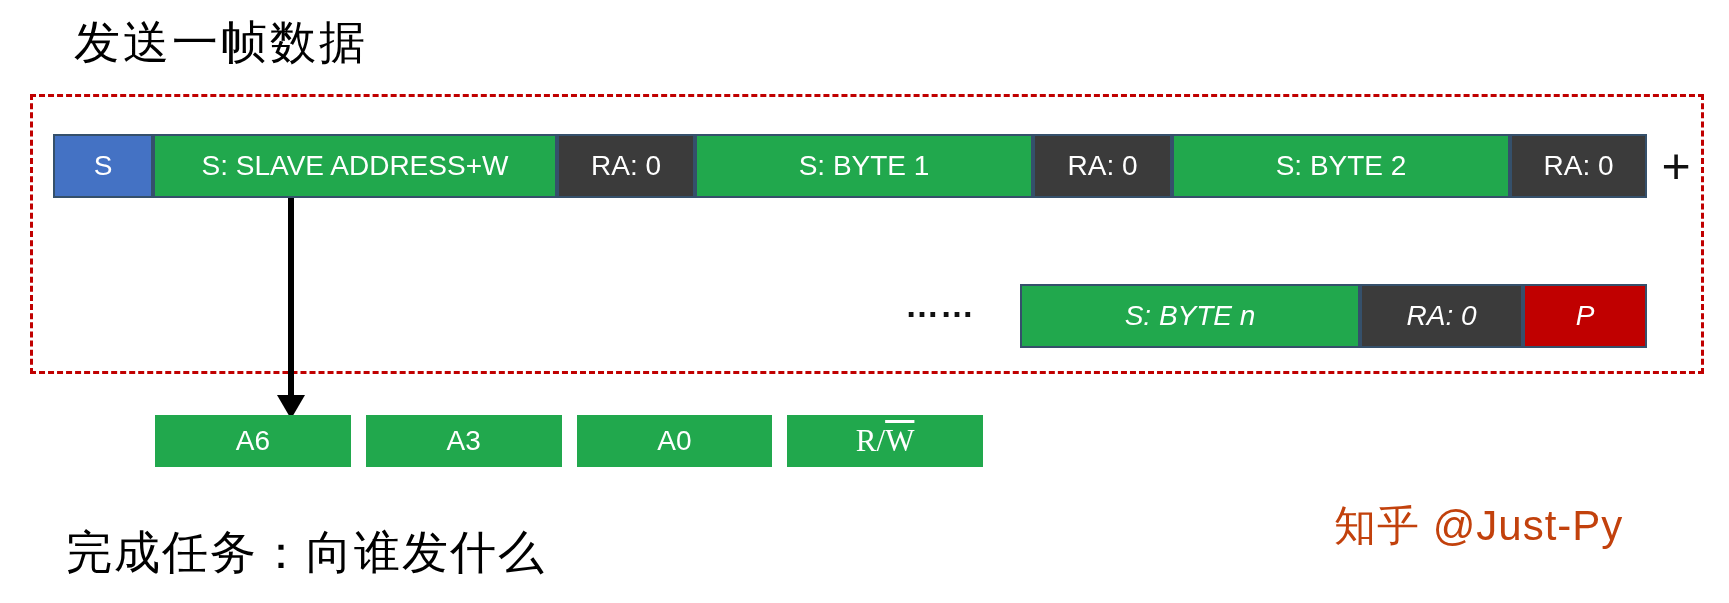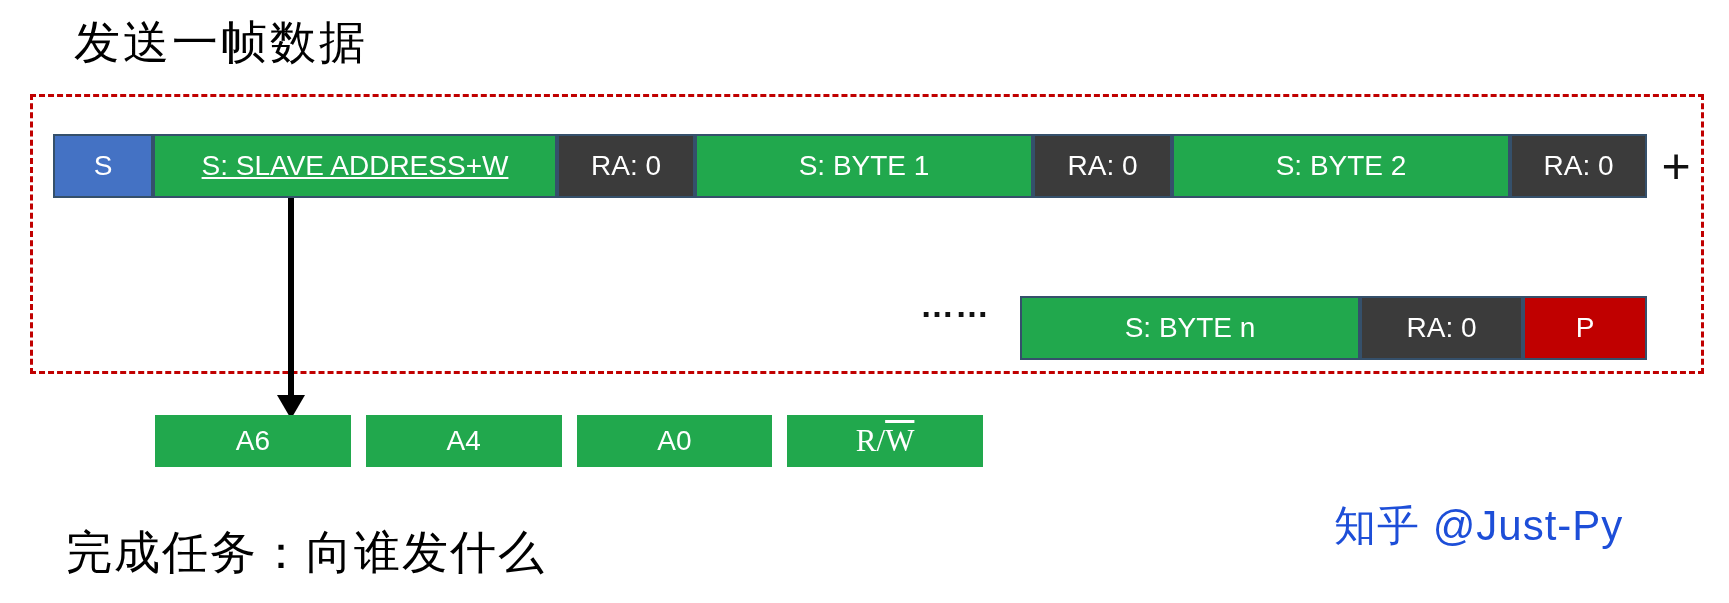--- a/index.html
+++ b/index.html
@@ -2,40 +2,39 @@
 <html style="--blue: #4472c4; --green: #21a84d; --dark: #3b3b3b; --red: #c00000; --border: #35506b; --dashed: #c00000;"><head>
 <meta charset="utf-8">
 <style>
   html,body{margin:0;padding:0;background:#ffffff;}
   #canvas{
     position:relative;
     width:1729px;height:603px;
     background:#ffffff;
     font-family:"Liberation Sans","DejaVu Sans",sans-serif;
     overflow:hidden;
-    text-align:center;
   }
   .title{
     position:absolute;left:74px;top:12px;
     font-size:46px;color:#000000;letter-spacing:3px;
     white-space:nowrap;
   }
   .dashed-box{
     position:absolute;left:30px;top:94px;width:1674px;height:280px;
     border:3px dashed var(--dashed,#c00000);
     box-sizing:border-box;
   }
   .block{
     position:absolute;height:64px;box-sizing:border-box;
     border:2px solid var(--border,#35506b);
     display:flex;align-items:center;justify-content:center;
     color:#ffffff;font-size:28px;white-space:nowrap;
   }
   .row1{top:134px;}
-  .row2{top:296px;}
+  .row2{top:284px;font-style:italic;}
   .blue{background:var(--blue,#4472c4);}
   .green{background:var(--green,#21a84d);}
   .dark{background:var(--dark,#3b3b3b);}
   .red{background:var(--red,#c00000);}
   .plus{
     position:absolute;left:1650px;top:140px;width:52px;height:52px;
     display:flex;align-items:center;justify-content:center;
     font-size:50px;font-weight:300;color:#111111;
   }
   .ellipsis{
@@ -67,55 +66,55 @@
     font-size:31px;
   }
   .ov{text-decoration:overline;}
   .footer{
     position:absolute;left:66px;top:522px;
     font-size:46px;color:#000000;letter-spacing:2px;
     white-space:nowrap;
   }
   .watermark{
     position:absolute;left:1334px;top:498px;
-    font-size:42px;color:#1d4ed8;letter-spacing:1px;
+    font-size:42px;color:#c2410c;letter-spacing:1px;
     white-space:nowrap;
   }
 </style>
 </head>
 <body>
 
 <div id="canvas">
 
   <div class="title">发送一帧数据</div>
 
   <div class="dashed-box"></div>
 
   <div class="block blue row1" style="left:53px;width:100px;">S</div>
-  <div class="block green row1" style="left:153px;width:404px;text-decoration:underline;">S: SLAVE ADDRESS+W</div>
+  <div class="block green row1" style="left:153px;width:404px;">S: SLAVE ADDRESS+W</div>
   <div class="block dark row1" style="left:557px;width:138px;">RA: 0</div>
   <div class="block green row1" style="left:695px;width:338px;">S: BYTE 1</div>
   <div class="block dark row1" style="left:1033px;width:139px;">RA: 0</div>
   <div class="block green row1" style="left:1172px;width:338px;">S: BYTE 2</div>
   <div class="block dark row1" style="left:1510px;width:137px;">RA: 0</div>
   <div class="plus">+</div>
 
   <div class="ellipsis">……</div>
   <div class="block green row2" style="left:1020px;width:340px;">S: BYTE n</div>
   <div class="block dark row2" style="left:1360px;width:163px;">RA: 0</div>
   <div class="block red row2" style="left:1523px;width:124px;">P</div>
 
   <div class="arrow">
     <div class="arrow-shaft"></div>
     <div class="arrow-head"></div>
   </div>
 
   <div class="bit-row">
     <div class="bit-cell">A6</div>
-    <div class="bit-cell">A4</div>
+    <div class="bit-cell">A3</div>
     <div class="bit-cell">A0</div>
     <div class="bit-cell rw">
         <span>R/</span>
         <span class="ov">W</span>
       </div>
   </div>
 
   <div class="footer">完成任务：向谁发什么</div>
 
   <div class="watermark">知乎 @Just-Py</div>

